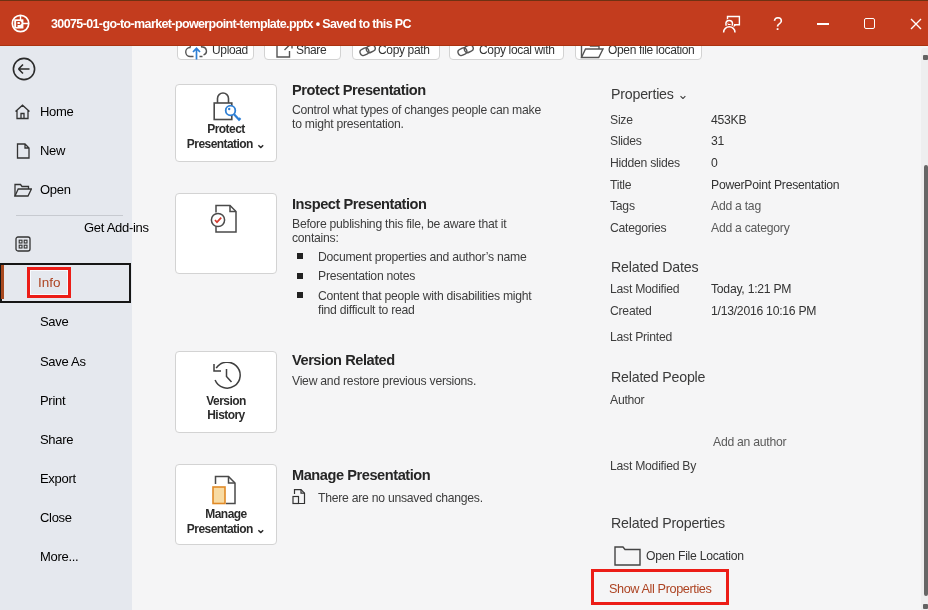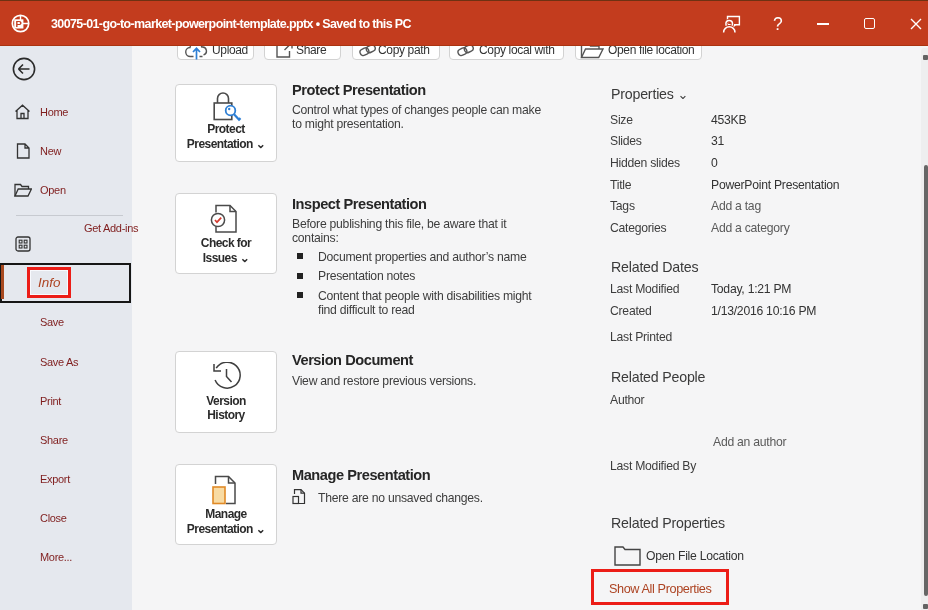--- a/index.html
+++ b/index.html
@@ -6,27 +6,27 @@
     font-family:"Liberation Sans", sans-serif;background:#f5f5f6;}
   .abs{position:absolute;}
   .t{position:absolute;white-space:nowrap;line-height:14px;}
   
   #titlebar{position:absolute;left:0;top:0;width:928px;height:45px;background:#c33c1e;z-index:50;border-bottom:1px solid #aa3310;}
   #titlebar .topline{position:absolute;left:0;top:0;width:928px;height:1px;background:rgba(40,40,10,.55);}
   #title-text{position:absolute;left:51px;top:17px;color:#fff;font-size:12.5px;font-weight:700;
     letter-spacing:-0.62px;line-height:14px;}
   
   #sidebar{position:absolute;left:0;top:46px;width:132px;height:564px;background:#e5e8ee;z-index:10;}
-  .nav{position:absolute;left:40px;color:#7f1d1d;font-size:11px;line-height:14px;letter-spacing:-0.3px;}
+  .nav{position:absolute;left:40px;color:#000000;font-size:13px;line-height:14px;letter-spacing:-0.3px;}
   #divider{position:absolute;left:16px;top:215px;width:107px;height:1px;background:#c7cad0;z-index:11;}
   
   #info-blackbox{position:absolute;left:0px;top:263px;width:127px;height:36px;border:2px solid #161616;z-index:12;}
   #info-orangebar{position:absolute;left:1px;top:265px;width:3px;height:34px;background:#a8491f;z-index:13;}
   #info-redbox{position:absolute;left:27px;top:267px;width:38px;height:25px;border:3px solid #ec1d17;z-index:14;box-shadow:inset 0 0 0 1px rgba(250,252,255,.9);}
-  #info-text{position:absolute;left:38px;top:276px;color:#ad4423;font-size:13.5px;line-height:14px;z-index:15;font-style:italic;}
+  #info-text{position:absolute;left:38px;top:276px;color:#ad4423;font-size:13.5px;line-height:14px;z-index:15;}
   
   .topbtn{position:absolute;top:31.5px;height:28px;background:#fff;border:1px solid #d2d2d2;border-radius:4px;
     z-index:5;box-sizing:border-box;}
   .topbtn span{position:absolute;top:10px;font-size:12px;color:#333;letter-spacing:-0.35px;line-height:14px;white-space:nowrap;}
   
   .card{position:absolute;left:175px;width:102px;background:#fff;border:1px solid #d3d3d3;border-radius:4px;box-sizing:border-box;}
   .cardlabel{position:absolute;left:175px;width:102px;text-align:center;font-weight:700;font-size:12px;
     color:#2b2b2b;line-height:14.5px;letter-spacing:-0.55px;}
   
   .h1{position:absolute;left:292px;font-size:14.6px;font-weight:700;color:#262626;line-height:16px;
@@ -168,21 +168,20 @@
   </svg>
   <div class="cardlabel" style="top:122px;">Protect<br>Presentation ⌄</div>
 
   <div class="card" style="top:193px;height:81px;"></div>
   <svg class="abs" style="left:210px;top:203.5px;" width="32" height="32" viewBox="0 0 32 32">
     <path d="M6 8.5 V1.5 H20 L26 7.5 V28 H6 V20" fill="none" stroke="#4a4a4a" stroke-width="1.5"></path>
     <path d="M20 1.5 V7.5 H26" fill="none" stroke="#4a4a4a" stroke-width="1.5"></path>
     <circle cx="8" cy="16" r="6.6" fill="#fff" stroke="#4a4a4a" stroke-width="1.5"></circle>
     <path d="M5 16 l2 2.2 L11.2 13.7" fill="none" stroke="#d33a2f" stroke-width="1.7"></path>
   </svg>
-  <div class="cardlabel" style="top:236px;">Check for<br>Issues ⌄</div>
 
   <div class="card" style="top:351px;height:82px;"></div>
   <svg class="abs" style="left:212px;top:362px;" width="29" height="29" viewBox="0 0 29 29">
     <path d="M4.2 6.2 A13 13 0 1 1 3.1 18" fill="none" stroke="#3f3f3f" stroke-width="1.5"></path>
     <path d="M2 2 V9 H9" fill="none" stroke="#3f3f3f" stroke-width="1.5"></path>
     <path d="M14.5 7 V14.5 L19.5 20" fill="none" stroke="#3f3f3f" stroke-width="1.5"></path>
   </svg>
   <div class="cardlabel" style="top:393.5px;">Version<br>History</div>
 
   <div class="card" style="top:464px;height:81px;"></div>
@@ -201,21 +200,21 @@
   <div class="body" style="top:217px;">Before publishing this file, be aware that it</div>
   <div class="body" style="top:231px;">contains:</div>
   <div class="bullet" style="top:253px;"></div>
   <div class="body" style="left:318px;top:250px;">Document properties and author’s name</div>
   <div class="bullet" style="top:273px;"></div>
   <div class="body" style="left:318px;top:269px;">Presentation notes</div>
   <div class="bullet" style="top:292px;"></div>
   <div class="body" style="left:318px;top:288.5px;">Content that people with disabilities might</div>
   <div class="body" style="left:318px;top:302.5px;">find difficult to read</div>
 
-  <div class="h1" style="top:352px;">Version Document</div>
+  <div class="h1" style="top:352px;">Version Related</div>
   <div class="body" style="top:374px;">View and restore previous versions.</div>
 
   <div class="h1" style="top:467px;">Manage Presentation</div>
   <svg class="abs" style="left:292px;top:489px;" width="15" height="17" viewBox="0 0 15 17">
     <path d="M2.5 5 V0.7 H9 L12.5 4.2 V14.5 H6" fill="none" stroke="#333" stroke-width="1.2"></path>
     <path d="M9 0.7 V4.2 H12.5" fill="none" stroke="#333" stroke-width="1.2"></path>
     <rect x="1" y="7.5" width="5.5" height="7" fill="none" stroke="#333" stroke-width="1.2"></rect>
   </svg>
   <div class="body" style="left:318px;top:490.5px;">There are no unsaved changes.</div>
 

